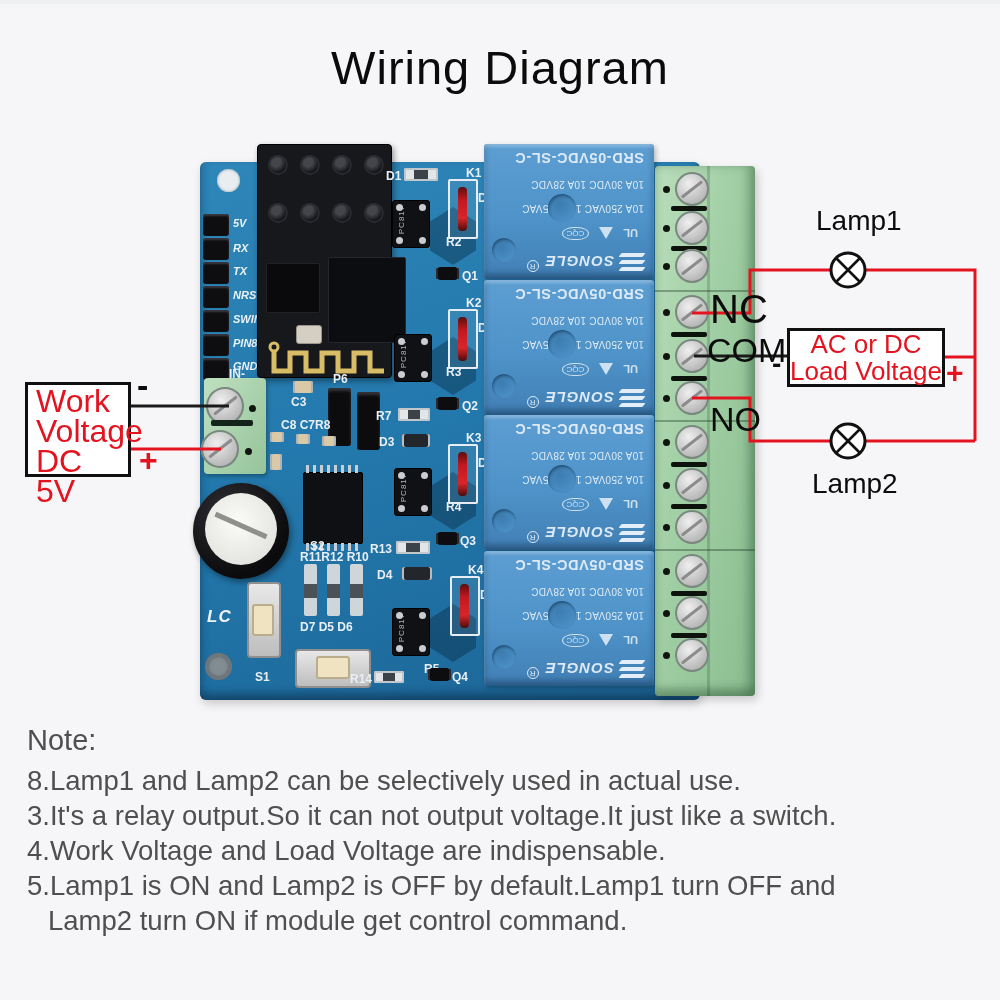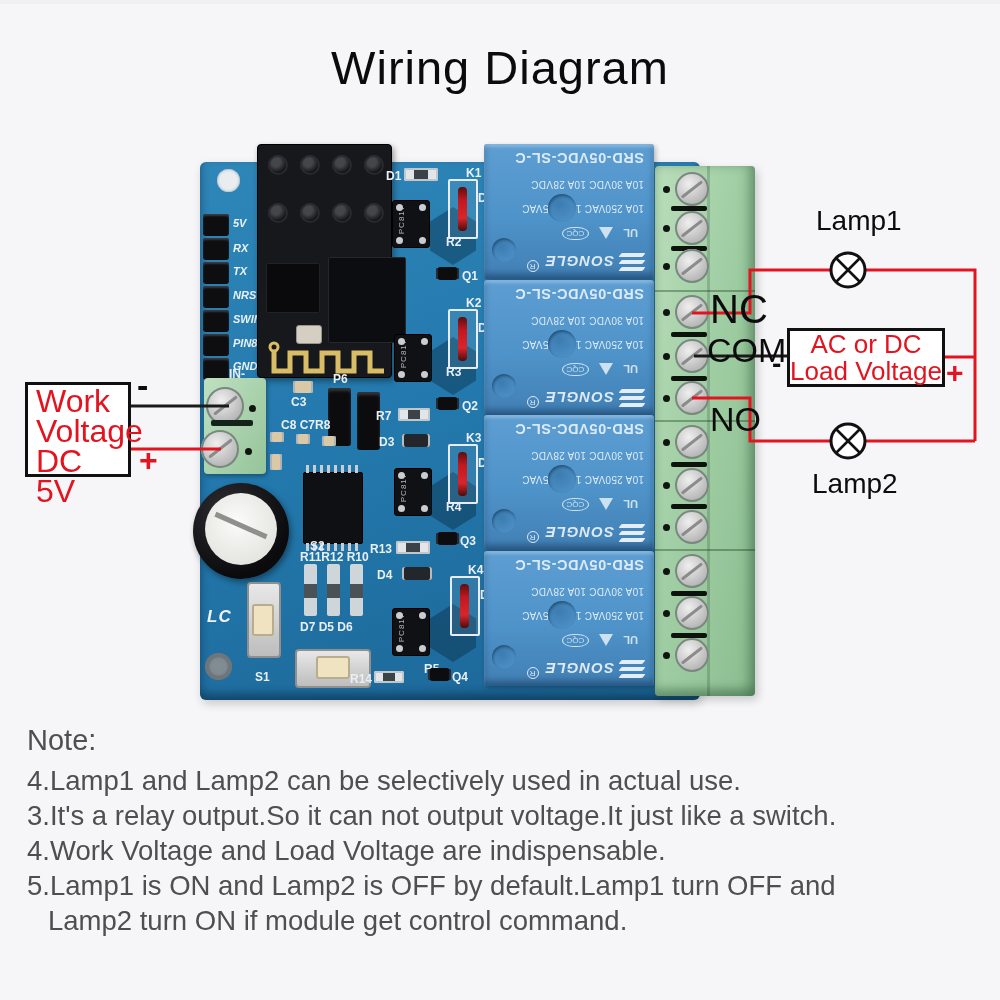--- a/index.html
+++ b/index.html
@@ -456,20 +456,20 @@
   <span class="ann red lplus">+</span>
 
   <span class="ann nc">NC</span>
   <span class="ann com">COM</span>
   <span class="ann no">NO</span>
   <span class="ann lamp1">Lamp1</span>
   <span class="ann lamp2">Lamp2</span>
 
   <div class="notes">
     <div class="nh">Note:</div>
-    <div class="nl">4.Lamp1 and Lamp2 can be selectively used in actual use.</div>
+    <div class="nl">8.Lamp1 and Lamp2 can be selectively used in actual use.</div>
     <div class="nl">3.It's a relay output.So it can not output voltage.It just like a switch.</div>
     <div class="nl">4.Work Voltage and Load Voltage are indispensable.</div>
     <div class="nl">5.Lamp1 is ON and Lamp2 is OFF by default.Lamp1 turn OFF and</div>
     <div class="nl indent">Lamp2 turn ON if module get control command.</div>
   </div>
 
 </div>
 
 </body></html>

